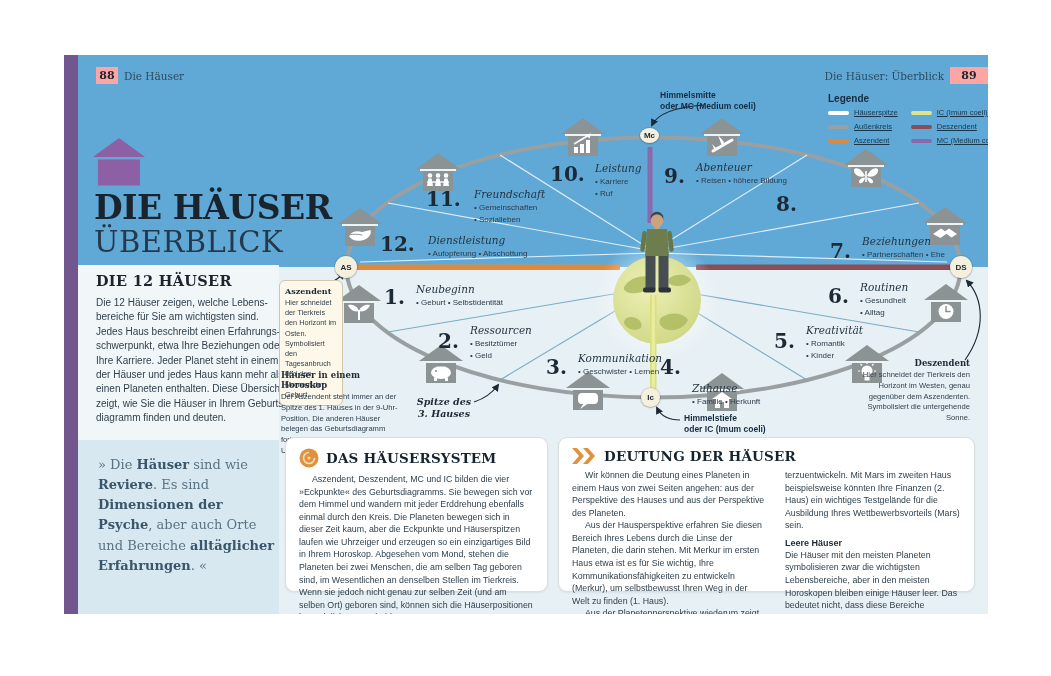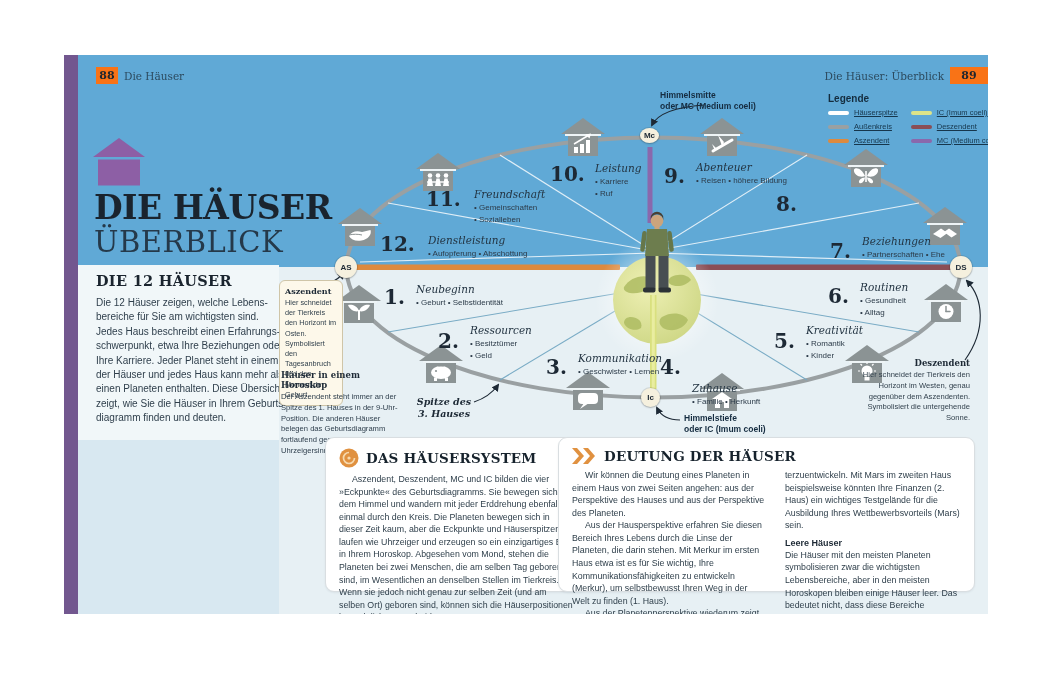--- a/index.html
+++ b/index.html
@@ -3,21 +3,21 @@
 <meta charset="utf-8">
 <style>
   html,body{margin:0;padding:0;background:#fff;}
   .canvas{position:relative;width:1051px;height:676px;background:#fff;font-family:"Liberation Sans",sans-serif;overflow:hidden;}
   .abs{position:absolute;}
   .page{left:64px;top:55px;width:924px;height:559px;background:#e7f0f4;overflow:hidden;}
   .sky{left:0;top:0;width:924px;height:212px;background:#60a9d6;}
   .strip{left:0;top:0;width:14px;height:559px;background:#72578f;}
   .left-panel{left:14px;top:210px;width:201px;height:175px;background:#f1f7f9;}
   .quote-panel{left:14px;top:385px;width:201px;height:174px;background:#d8e8f1;}
-  .tab{background:#f97316;color:#20262e;font:700 11px "DejaVu Serif",serif;display:flex;align-items:center;justify-content:center;}
+  .tab{background:#fca5a5;color:#20262e;font:700 11px "DejaVu Serif",serif;display:flex;align-items:center;justify-content:center;}
   .runhead{font:400 10.5px "DejaVu Serif",serif;color:#2c4a5e;}
   .title1{font:700 33px "DejaVu Serif",serif;color:#1a242e;letter-spacing:-.5px;}
   .title2{font:400 29px "DejaVu Serif",serif;color:#25394a;letter-spacing:.5px;}
   .sechead{font:700 14.5px "DejaVu Serif",serif;color:#1a242e;letter-spacing:.3px;}
   .introline{font:10px "Liberation Sans",sans-serif;color:#2f3f4c;line-height:14.4px;white-space:nowrap;}
   .quote{font:13px "DejaVu Serif",serif;color:#5a7382;line-height:1.55;}
   .quote b{color:#39566b;}
   .legend-title{font:700 10px "Liberation Sans",sans-serif;color:#142c3e;}
   .leg-item{display:flex;align-items:center;height:11px;margin-top:3px;}
   .leg-swatch{width:21px;height:4px;border-radius:2px;flex:0 0 21px;}
@@ -76,20 +76,23 @@
       <div class="introline">bereiche für Sie am wichtigsten sind.</div>
       <div class="introline">Jedes Haus beschreibt einen Erfahrungs-</div>
       <div class="introline">schwerpunkt, etwa Ihre Beziehungen oder</div>
       <div class="introline">Ihre Karriere. Jeder Planet steht in einem</div>
       <div class="introline">der Häuser und jedes Haus kann mehr als</div>
       <div class="introline">einen Planeten enthalten. Diese Übersicht</div>
       <div class="introline">zeigt, wie Sie die Häuser in Ihrem Geburts-</div>
       <div class="introline">diagramm finden und deuten.</div>
     </div>
 
+    <div class="abs quote" style="left:34px;top:400px;width:178px;">
+      <span>» Die </span><b>Häuser</b><span> sind wie </span><b>Reviere</b><span>. Es sind </span><b>Dimensionen der Psyche</b><span>, aber auch Orte und Bereiche </span><b>alltäglicher Erfahrungen</b><span>. «</span>
+    </div>
 
     <div class="abs" style="left:764px;top:38px;">
       <div class="legend-title">Legende</div>
       <div style="display:flex;gap:13px;">
         <div>
           <div class="leg-item">
               <span class="leg-swatch" style="background: rgb(255, 255, 255);"></span>
               <span class="leg-label">Häuserspitze</span>
             </div>
           <div class="leg-item">
@@ -415,21 +418,21 @@
       <div class="hbul">• Gemeinschaften</div>
       <div class="hbul">• Sozialleben</div>
     </div>
 
     <div class="abs hnum" style="left:316px;top:177px;">12.</div>
     <div class="abs" style="left:364px;top:179px;">
       <div class="hname">Dienstleistung</div>
       <div class="hbul">• Aufopferung • Abschottung</div>
     </div>
 
-    <div class="abs wbox" style="left:221px;top:382px;width:263px;height:155px;margin-left:40px;">
+    <div class="abs wbox" style="left:221px;top:382px;width:263px;height:155px;">
       <div class="wbox-head">
         <svg width="20" height="20" viewBox="0 0 20 20">
           <circle cx="10" cy="10" r="9.5" fill="#e09140"></circle>
           <path d="M10,4.5 a5.5,5.5 0 1 0 5.5,5.5" stroke="#f6d9ae" stroke-width="1.7" fill="none"></path>
           <circle cx="10" cy="10" r="1.6" fill="#f6d9ae"></circle>
         </svg>
         <div class="wbox-title">DAS HÄUSERSYSTEM</div>
       </div>
       <p class="indent">Aszendent, Deszendent, MC und IC bilden die vier »Eckpunkte« des Geburtsdiagramms. Sie bewegen sich vor dem Himmel und wandern mit jeder Erddrehung ebenfalls einmal durch den Kreis. Die Planeten bewegen sich in dieser Zeit kaum, aber die Eckpunkte und Häuserspitzen laufen wie Uhrzeiger und erzeugen so ein einzigartiges Bild in Ihrem Horoskop. Abgesehen vom Mond, stehen die Planeten bei zwei Menschen, die am selben Tag geboren sind, im Wesentlichen an denselben Stellen im Tierkreis. Wenn sie jedoch nicht genau zur selben Zeit (und am selben Ort) geboren sind, können sich die Häuserpositionen beträchtlich unterscheiden.</p>
     </div>

